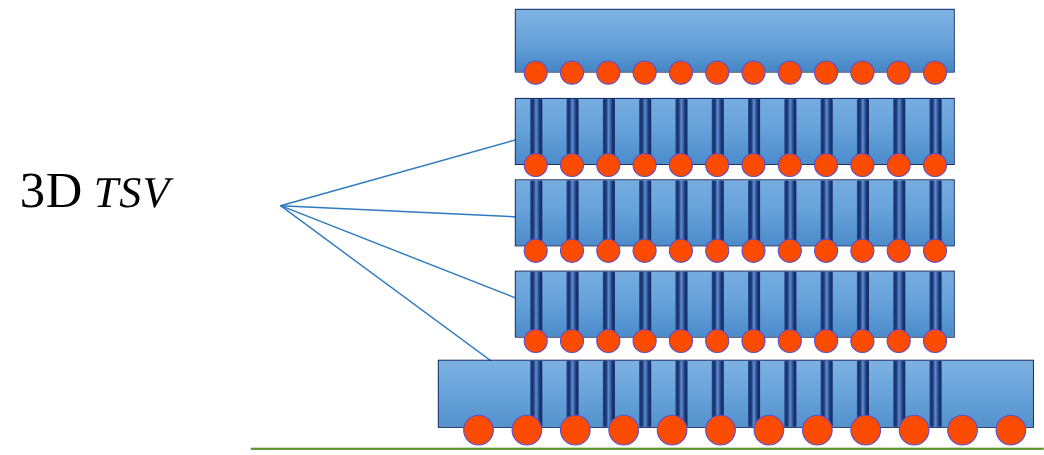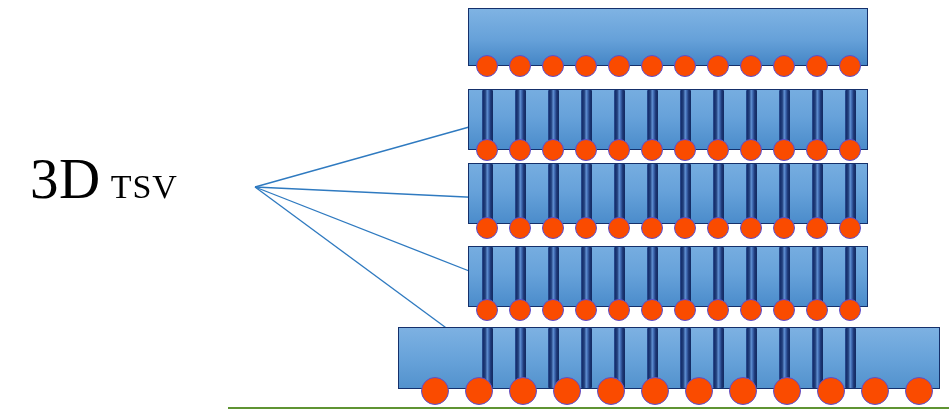--- a/index.html
+++ b/index.html
@@ -20,28 +20,28 @@
   #label-3dtsv {
     position: absolute;
     left: 18px;
     top: 150px;
     white-space: nowrap;
     color: #000000;
     line-height: 1;
     user-select: none;
   }
   #label-3dtsv .big {
-    font-size: 57px;
+    font-size: 46px;
     letter-spacing: 0.5px;
-    margin-left: 12px;
   }
   #label-3dtsv .small {
-    font-size: 34px;
+    font-size: 40px;
     letter-spacing: 1px;
     margin-left: 10px;
+    font-style: italic;
   }
 
   
   #leaders {
     position: absolute;
     left: 0;
     top: 0;
     width: 949px;
     height: 414px;
     pointer-events: none;

